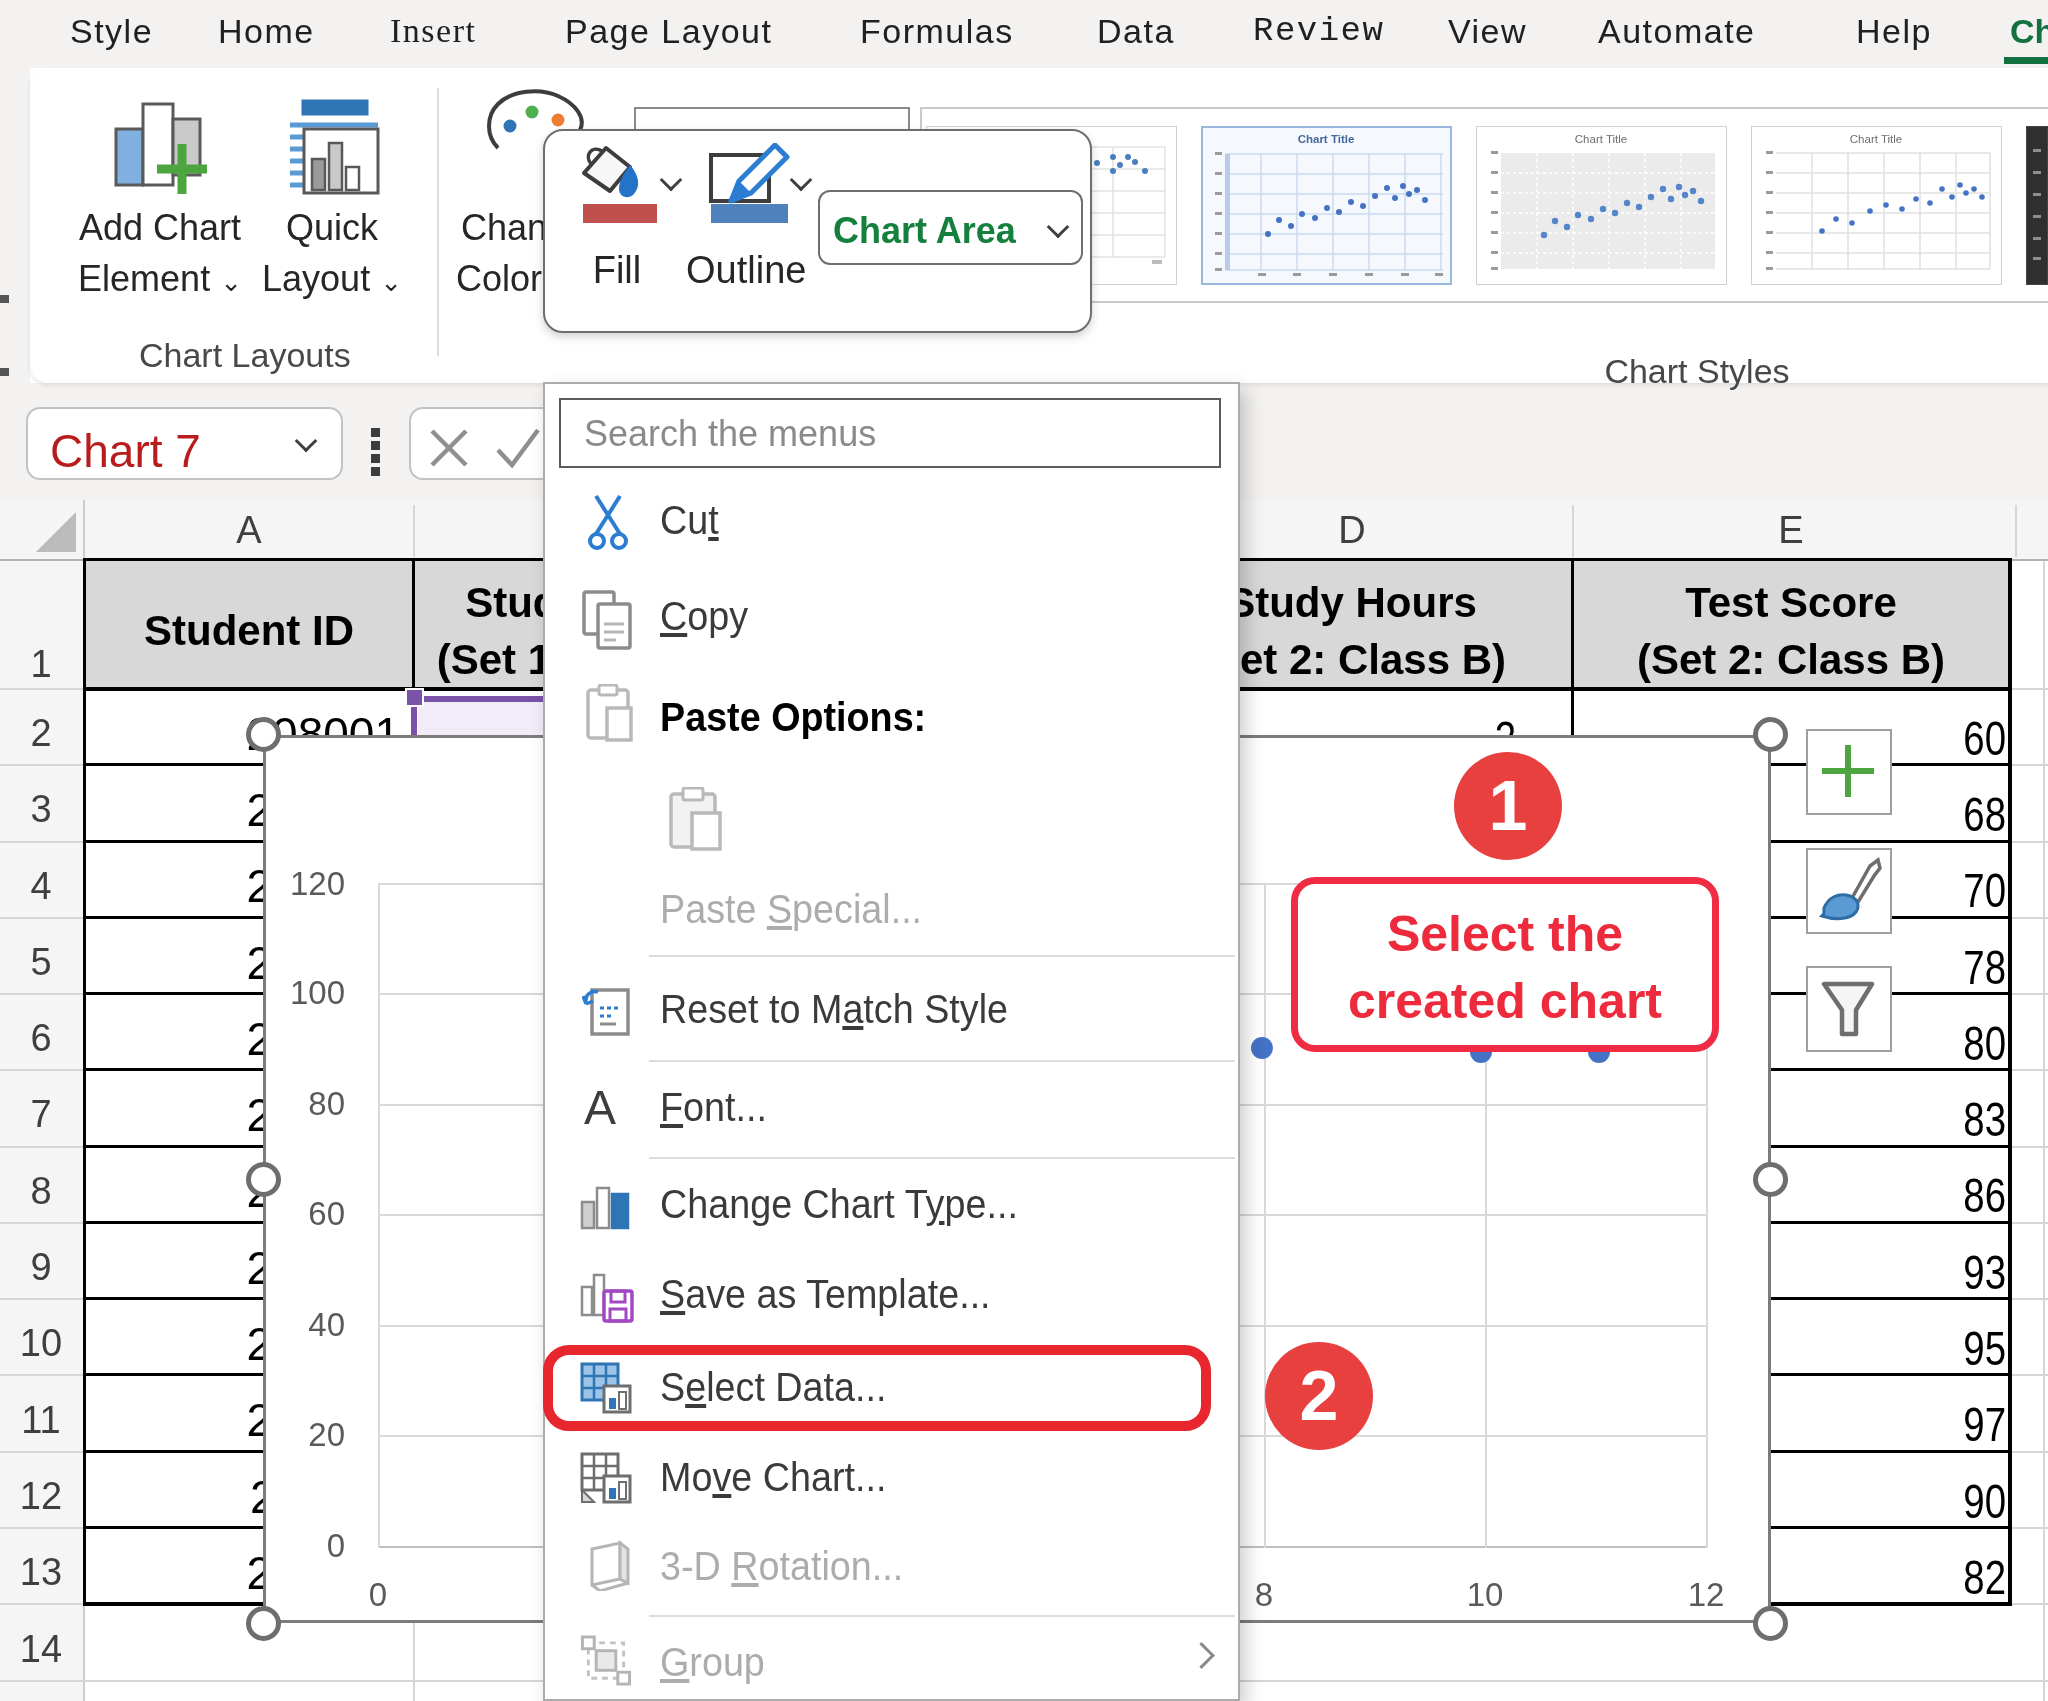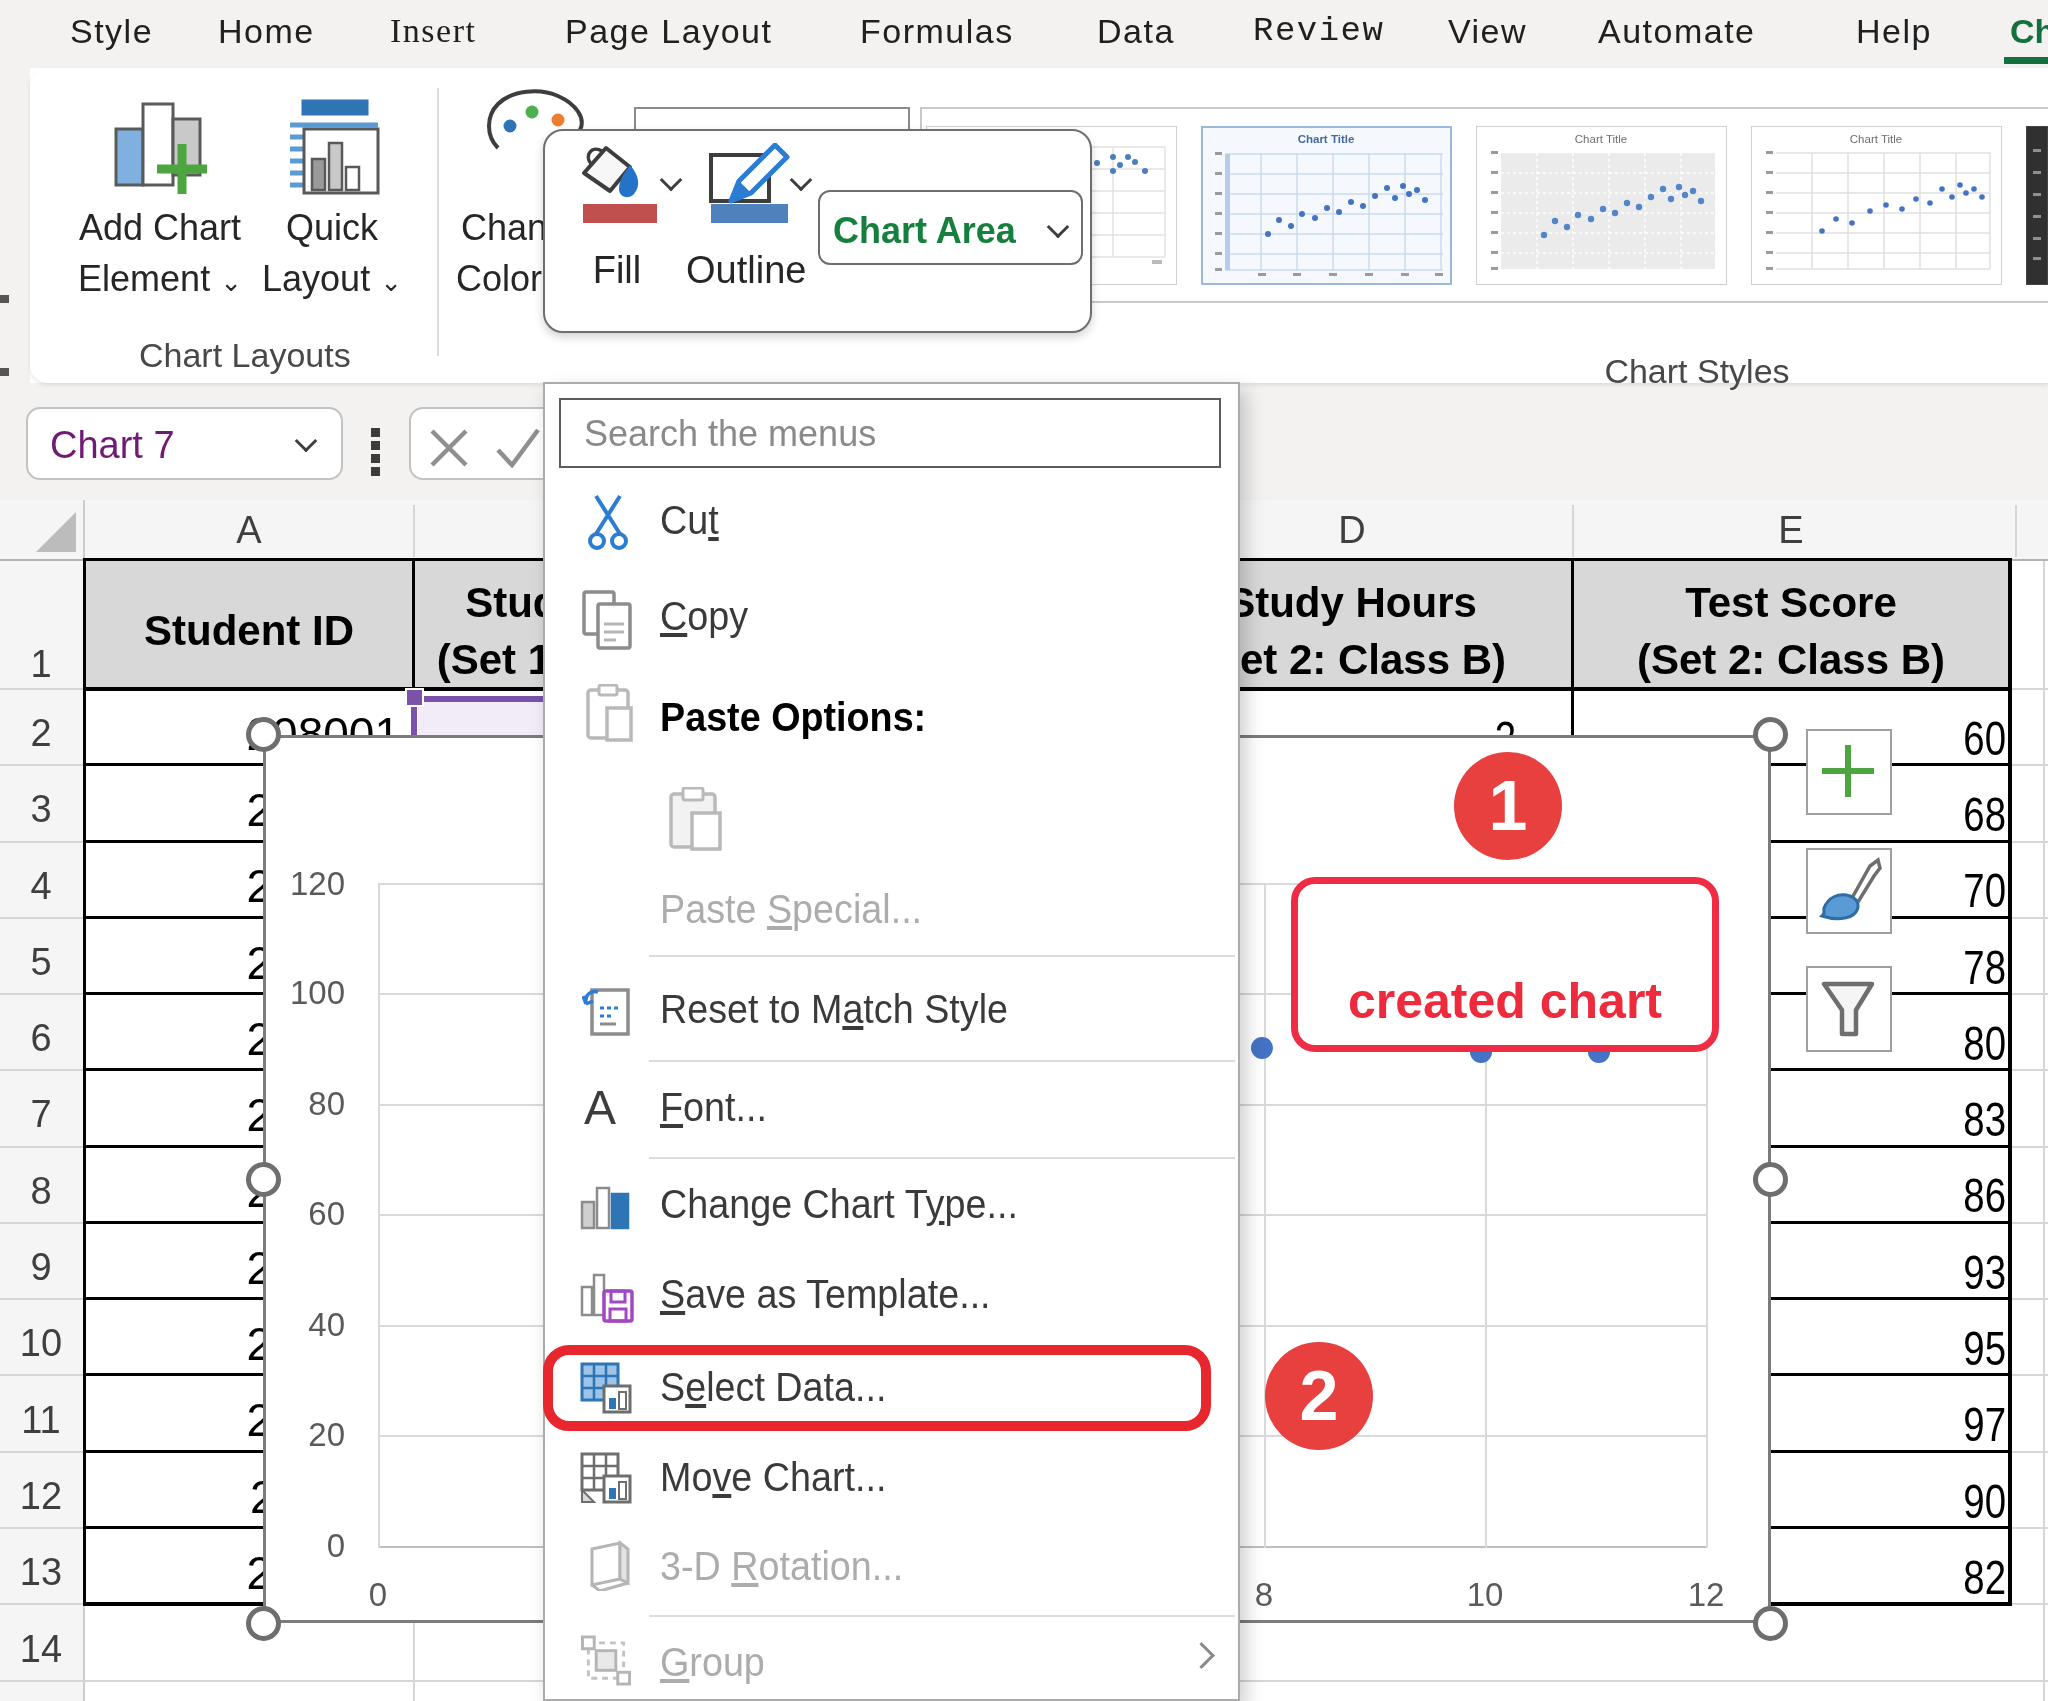--- a/index.html
+++ b/index.html
@@ -291,21 +291,21 @@
 <path d="M22 58 L30 38 L42 50 Z" fill="#2b7cd3"></path>
 </svg>
 <div class="a" style="left:711px;top:204px;width:77px;height:19px;background:#4f81bd;"></div>
 <div class="chev" style="left:793px;top:172px;"></div>
 <div class="t" style="left:686px;top:249px;width:120px;text-align:center;font-size:38px;color:#262626;">Outline</div>
 <div class="a" style="left:818px;top:190px;width:265px;height:75px;background:#fff;border:2.5px solid #6e6e6e;border-radius:12px;box-sizing:border-box;"></div>
 <div class="t" style="left:833px;top:210px;font-size:36px;color:#15803d;font-weight:bold;">Chart Area</div>
 <div class="chev" style="left:1050px;top:219px;"></div>
 
 <div class="a" style="left:26px;top:407px;width:317px;height:73px;background:#fff;border:2px solid #c2c2c2;border-radius:14px;box-sizing:border-box;"></div>
-<div class="t" style="left:50px;top:424px;font-size:38px;color:#701a75;">Chart 7</div>
+<div class="t" style="left:50px;top:424px;font-size:46px;color:#b91c1c;">Chart 7</div>
 <div class="chev" style="left:298px;top:433px;"></div>
 <div class="a" style="left:371px;top:428px;width:9px;height:9px;background:#3c3c3c;"></div>
 <div class="a" style="left:371px;top:441px;width:9px;height:9px;background:#3c3c3c;"></div>
 <div class="a" style="left:371px;top:454px;width:9px;height:9px;background:#3c3c3c;"></div>
 <div class="a" style="left:371px;top:467px;width:9px;height:9px;background:#3c3c3c;"></div>
 <div class="a" style="left:409px;top:407px;width:290px;height:73px;background:#fff;border:2px solid #c2c2c2;border-radius:14px;box-sizing:border-box;"></div>
 <svg class="a" style="left:429px;top:428px;" width="40" height="40" viewBox="0 0 40 40">
       <path d="M3 3 L37 37 M37 3 L3 37" stroke="#8f8f8f" stroke-width="4.5" fill="none"></path>
     </svg>
 <svg class="a" style="left:496px;top:428px;" width="44" height="40" viewBox="0 0 44 40">
@@ -594,15 +594,16 @@
 <rect x="16" y="16" width="20" height="20" fill="#e9e9e9" stroke="#b5b5b5" stroke-width="3"></rect>
 </svg>
 <div class="mid" style="top:1639px;"><u>G</u>roup</div>
 <div class="a" style="left:1192px;top:1646px;width:16px;height:16px;border-right:3.5px solid #8a8a8a;border-bottom:3.5px solid #8a8a8a;transform:rotate(-45deg);z-index:21;"></div>
 
 <div class="a" style="left:1454px;top:752px;width:108px;height:108px;border-radius:50%;background:#e8403f;z-index:30;"></div>
 <div class="t" style="left:1454px;top:766px;width:108px;text-align:center;font-size:70px;font-weight:bold;color:#fff;z-index:31;">1</div>
 <div class="a" style="left:1265px;top:1342px;width:108px;height:108px;border-radius:50%;background:#e8403f;z-index:30;"></div>
 <div class="t" style="left:1265px;top:1356px;width:108px;text-align:center;font-size:70px;font-weight:bold;color:#fff;z-index:31;">2</div>
 <div class="a" style="left:1291px;top:877px;width:428px;height:175px;background:#fff;border:7px solid #ef2c44;border-radius:24px;box-sizing:border-box;z-index:30;"></div>
+<div class="t" style="left:1291px;top:905px;width:428px;text-align:center;font-size:50px;font-weight:bold;color:#ee2b3c;z-index:31;">Select the</div>
 <div class="t" style="left:1291px;top:972px;width:428px;text-align:center;font-size:50px;font-weight:bold;color:#ee2b3c;z-index:31;">created chart</div>
 <div class="a" style="left:543px;top:1345px;width:668px;height:86px;border:10px solid #e8262d;border-radius:26px;box-sizing:border-box;z-index:32;"></div>
 </div>
 
 </body></html>

